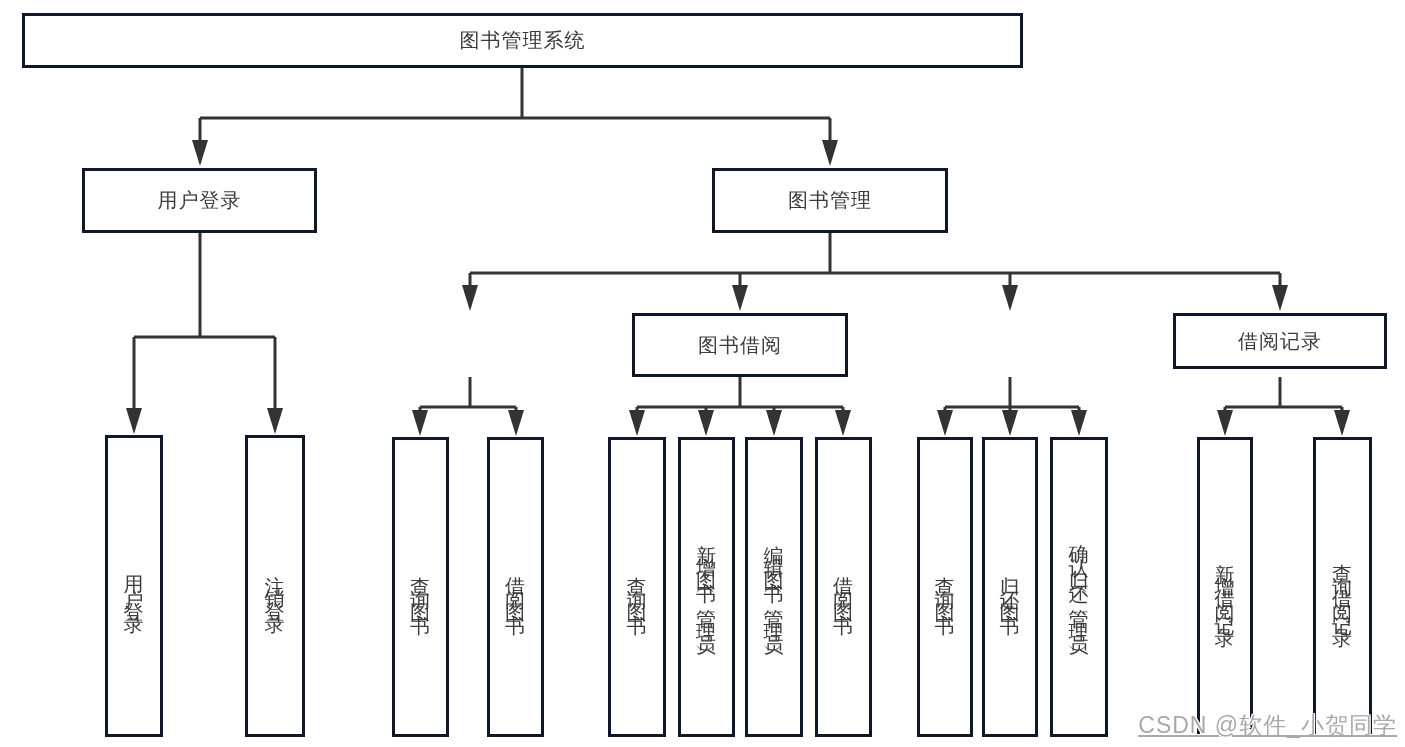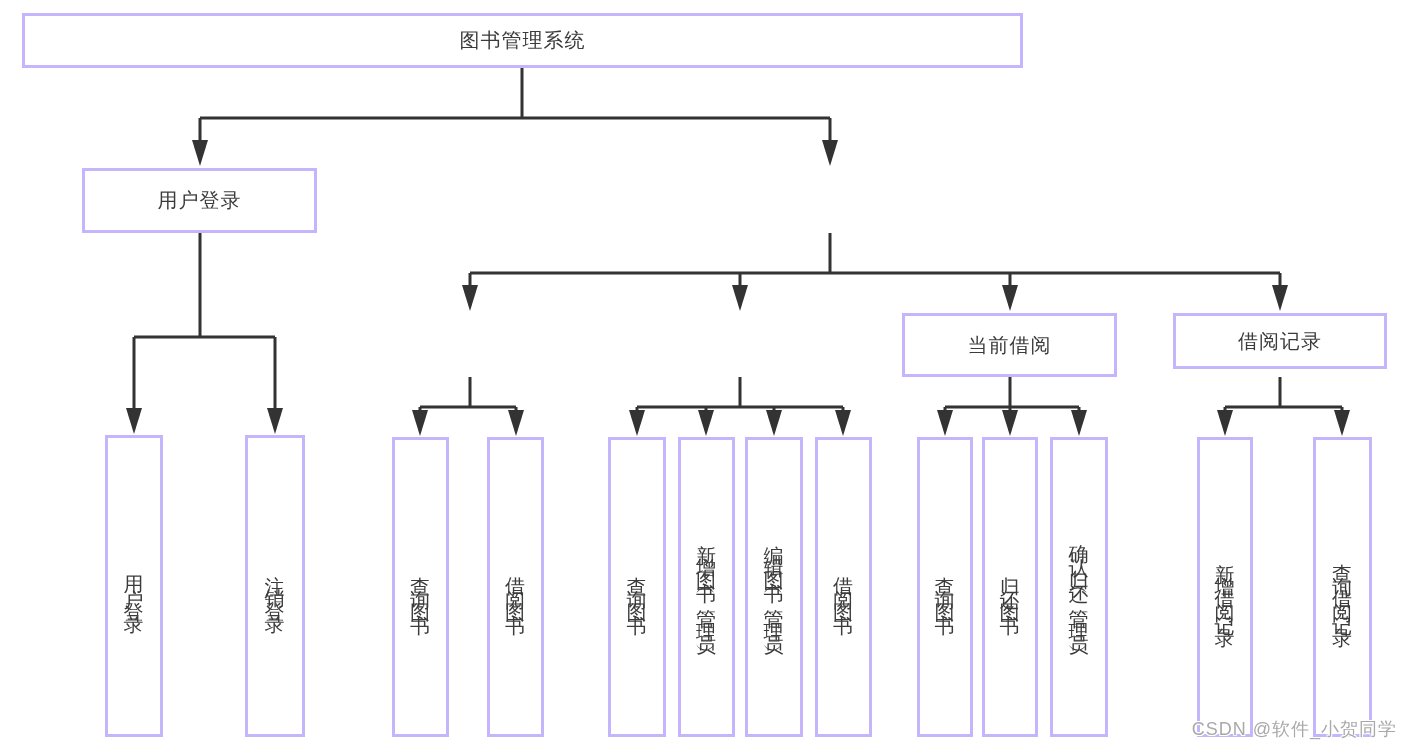--- a/index.html
+++ b/index.html
@@ -1,35 +1,36 @@
 <!DOCTYPE html>
 <html><head>
 <meta charset="utf-8">
 <style>
   html,body{margin:0;padding:0;background:#ffffff;}
   #canvas{
     position:relative;width:1405px;height:747px;background:#ffffff;overflow:hidden;
     font-family:"Liberation Sans","DejaVu Sans",sans-serif;color:#3b3b3b;
   }
   .box{
-    position:absolute;box-sizing:border-box;border:3px solid #c4b5fd;background:#ffffff;
+    position:absolute;box-sizing:border-box;border:3px solid #0f172a;background:#ffffff;
     display:flex;align-items:center;justify-content:center;z-index:2;
   }
   .hlabel{font-size:20px;color:#3b3b3b;letter-spacing:1px;white-space:nowrap;}
   .leaf .vtext{
     writing-mode:vertical-rl;text-orientation:mixed;
     font-size:20px;line-height:1;letter-spacing:13px;color:#3b3b3b;white-space:nowrap;
   }
   #connector-layer{position:absolute;left:0;top:0;z-index:1;}
   #connector-layer path{stroke:#333333;stroke-width:3;fill:none;}
   #connector-layer polygon{fill:#333333;stroke:none;}
   #watermark{
     position:absolute;right:8px;bottom:6px;z-index:5;
-    font-size:18px;color:#a9a9a9;letter-spacing:1px;
+    font-size:23px;color:#a9a9a9;letter-spacing:1px;
     text-shadow:1px 1px 0 #ffffff,-1px -1px 0 #ffffff,1px -1px 0 #ffffff,-1px 1px 0 #ffffff;
+    text-decoration:underline;
   }
 </style>
 </head>
 <body>
 
 <div id="canvas">
 
   <svg id="connector-layer" width="1405" height="747" viewBox="0 0 1405 747">
 
     <path d="M522 68 V118 M200 118 H830 M200 118 V146 M830 118 V146"></path>
@@ -66,23 +67,26 @@
     <polygon points="1334,410 1350,410 1342,436"></polygon>
   </svg>
 
   <div class="box" style="left:22px;top:13px;width:1001px;height:55px;">
     <span class="hlabel">图书管理系统</span>
   </div>
 
   <div class="box" style="left:82px;top:168px;width:235px;height:65px;">
     <span class="hlabel">用户登录</span>
   </div>
+  <div class="box" style="left:712px;top:168px;width:236px;height:65px;">
+    <span class="hlabel">图书管理</span>
+  </div>
 
-  <div class="box" style="left:902px;top:313px;width:215px;height:64px;">
-    <span class="hlabel">当前借阅</span>
+  <div class="box" style="left:632px;top:313px;width:216px;height:64px;">
+    <span class="hlabel">图书借阅</span>
   </div>
   <div class="box" style="left:1173px;top:313px;width:214px;height:56px;">
     <span class="hlabel">借阅记录</span>
   </div>
 
   <div class="box leaf" style="left:105px;top:435px;width:58px;height:302px;">
     <span class="vtext">用户登录</span>
   </div>
   <div class="box leaf" style="left:245px;top:435px;width:60px;height:302px;">
     <span class="vtext">注销登录</span>

